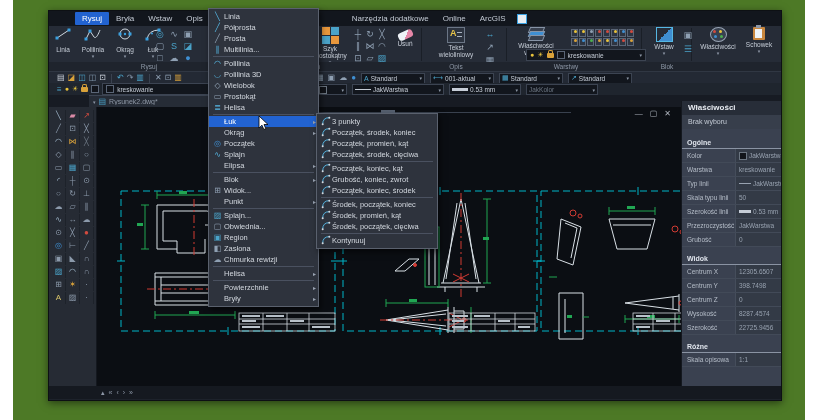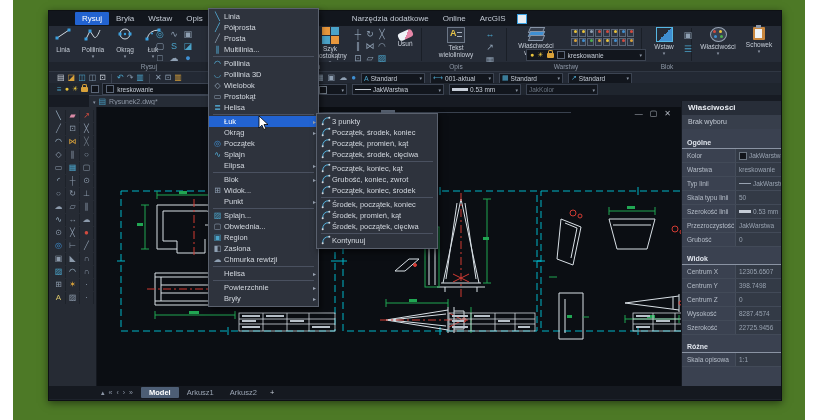--- a/index.html
+++ b/index.html
@@ -684,26 +684,20 @@
     </div>
 
     <div class="bottombar">
       <span id="bnav">
           <span>▴</span>
           <span>«</span>
           <span>‹</span>
           <span>›</span>
           <span>»</span>
         </span>
-      <div id="btabs">
-          <span class="btab active">Model</span>
-          <span class="btab">Arkusz1</span>
-          <span class="btab">Arkusz2</span>
-          <span class="btab add">+</span>
-        </div>
     </div>
   </div>
 
   <div class="menu" id="main-menu">
       <div class="mi">
         <span class="ico" style="color: rgb(86, 183, 227);">╲</span>
         <span class="lbl">Linia</span>
         <span class="arr"></span>
       </div>
       <div class="mi">

